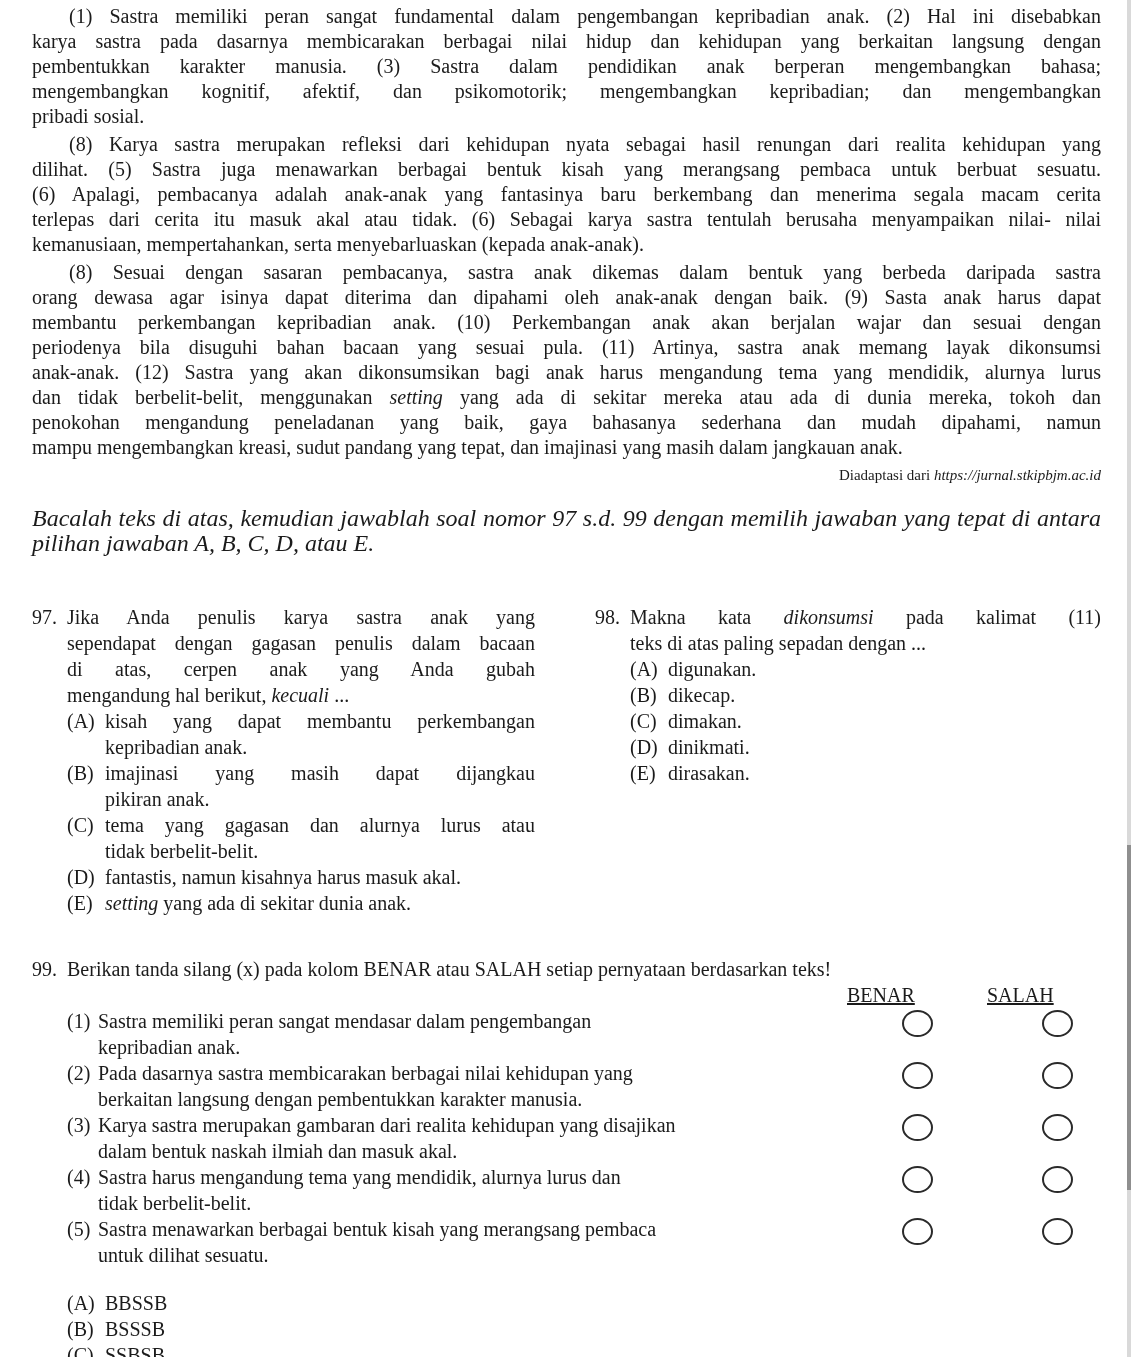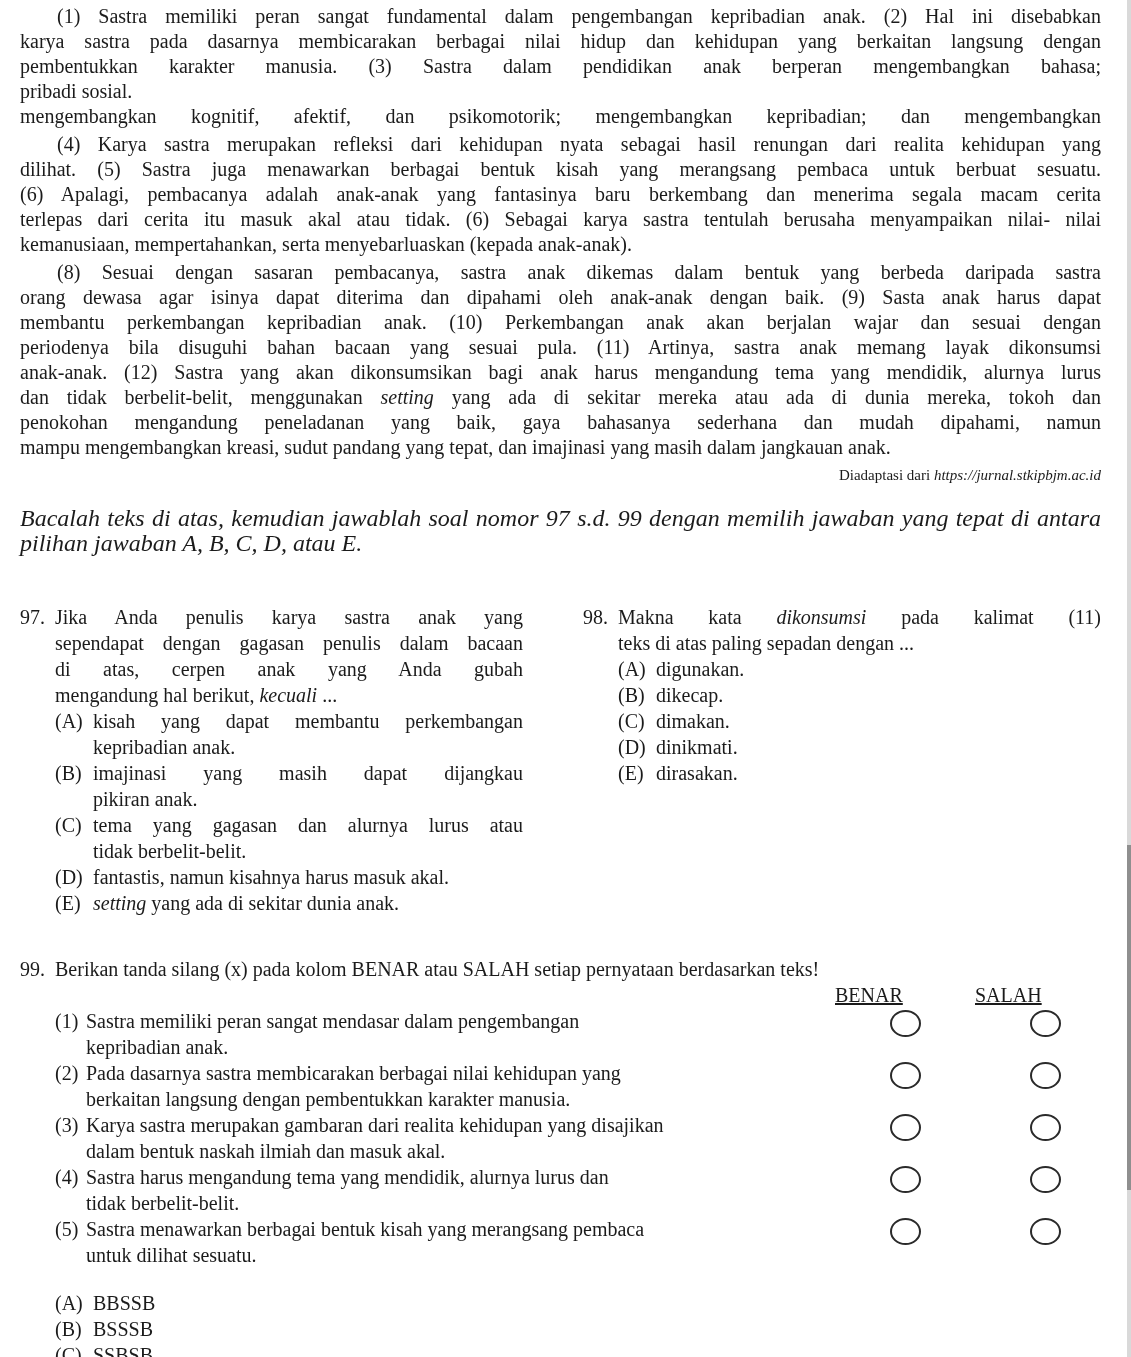--- a/index.html
+++ b/index.html
@@ -1,18 +1,18 @@
 <!DOCTYPE html>
 <html><head>
 <meta charset="utf-8">
 <style>
   html,body{margin:0;padding:0;background:#ffffff;}
   body{width:1131px;height:1357px;position:relative;overflow:hidden;
        font-family:"Liberation Serif","DejaVu Serif",serif;color:#1b1b1b;}
-  .page{position:absolute;inset:0;padding:4px 30px 0 20px;box-sizing:border-box;}
+  .page{position:absolute;inset:0;padding:4px 30px 0 32px;box-sizing:border-box;}
   .it{font-style:italic;}
   
   .passage{font-size:20px;line-height:25px;}
   .para{margin:0;}
   .para + .para{margin-top:3px;}
   .jline{text-align:justify;text-align-last:justify;}
   .jline.last{text-align-last:left;}
   .indent{text-indent:37px;}
   .attribution{margin-top:6px;font-size:15px;line-height:18px;text-align:right;}
   
@@ -51,25 +51,25 @@
 </head>
 <body>
 
 <div class="page">
 
   <section class="passage">
     <div class="para">
       <div class="jline indent">(1) Sastra memiliki peran sangat fundamental dalam pengembangan kepribadian anak. (2) Hal ini disebabkan</div>
       <div class="jline">karya sastra pada dasarnya membicarakan berbagai nilai hidup dan kehidupan yang berkaitan langsung dengan</div>
       <div class="jline">pembentukkan karakter manusia. (3) Sastra dalam pendidikan anak berperan mengembangkan bahasa;</div>
+      <div class="jline">mengembangkan kognitif, afektif, dan psikomotorik; mengembangkan kepribadian; dan mengembangkan</div>
       <div class="jline last">pribadi sosial.</div>
-      <div class="jline">mengembangkan kognitif, afektif, dan psikomotorik; mengembangkan kepribadian; dan mengembangkan</div>
     </div>
     <div class="para">
-      <div class="jline indent">(4) Karya sastra merupakan refleksi dari kehidupan nyata sebagai hasil renungan dari realita kehidupan yang</div>
+      <div class="jline indent">(8) Karya sastra merupakan refleksi dari kehidupan nyata sebagai hasil renungan dari realita kehidupan yang</div>
       <div class="jline">dilihat. (5) Sastra juga menawarkan berbagai bentuk kisah yang merangsang pembaca untuk berbuat sesuatu.</div>
       <div class="jline">(6) Apalagi, pembacanya adalah anak-anak yang fantasinya baru berkembang dan menerima segala macam cerita</div>
       <div class="jline">terlepas dari cerita itu masuk akal atau tidak. (6) Sebagai karya sastra tentulah berusaha menyampaikan nilai- nilai</div>
       <div class="jline last">kemanusiaan, mempertahankan, serta menyebarluaskan (kepada anak-anak).</div>
     </div>
     <div class="para">
       <div class="jline indent">(8) Sesuai dengan sasaran pembacanya, sastra anak dikemas dalam bentuk yang berbeda daripada sastra</div>
       <div class="jline">orang dewasa agar isinya dapat diterima dan dipahami oleh anak-anak dengan baik. (9) Sasta anak harus dapat</div>
       <div class="jline">membantu perkembangan kepribadian anak. (10) Perkembangan anak akan berjalan wajar dan sesuai dengan</div>
       <div class="jline">periodenya bila disuguhi bahan bacaan yang sesuai pula. (11) Artinya, sastra anak memang layak dikonsumsi</div>

